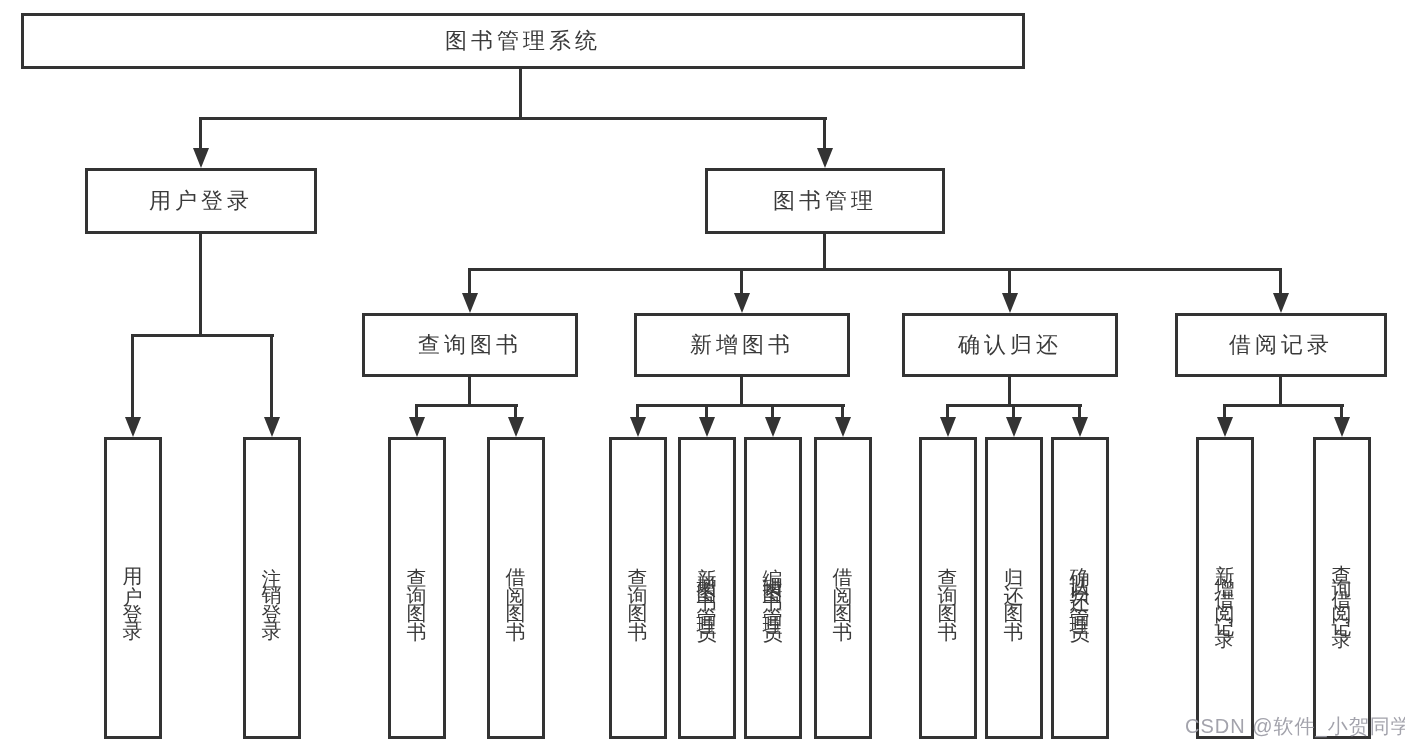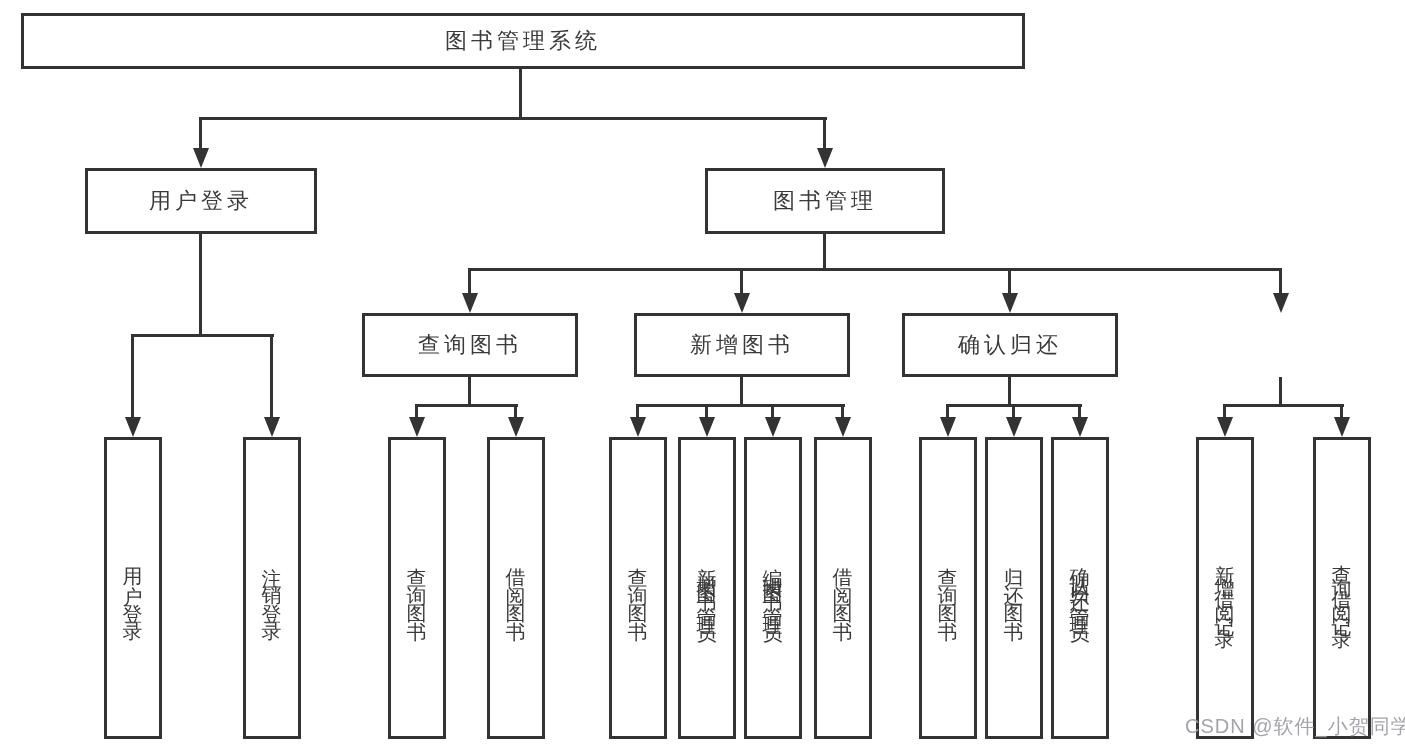--- a/index.html
+++ b/index.html
@@ -116,20 +116,23 @@
 
   <div class="node h" style="left:362px; top:313px; width:216px; height:64px;">
     <span>查询图书</span>
   </div>
   <div class="node h" style="left:634px; top:313px; width:216px; height:64px;">
     <span>新增图书</span>
   </div>
   <div class="node h" style="left:902px; top:313px; width:216px; height:64px;">
     <span>确认归还</span>
   </div>
+  <div class="node h" style="left:1175px; top:313px; width:212px; height:64px;">
+    <span>借阅记录</span>
+  </div>
 
   <div class="vline" style="left:468px; top:377px; height:29px;"></div>
   <div class="hline" style="left:415px; top:404px; width:103px;"></div>
   <div class="vline" style="left:415px; top:404px; height:15px;"></div>
   <div class="arrow" style="left:409px; top:417px;"></div>
   <div class="vline" style="left:514px; top:404px; height:15px;"></div>
   <div class="arrow" style="left:508px; top:417px;"></div>
 
   <div class="vline" style="left:740px; top:377px; height:29px;"></div>
   <div class="hline" style="left:636px; top:404px; width:209px;"></div>

